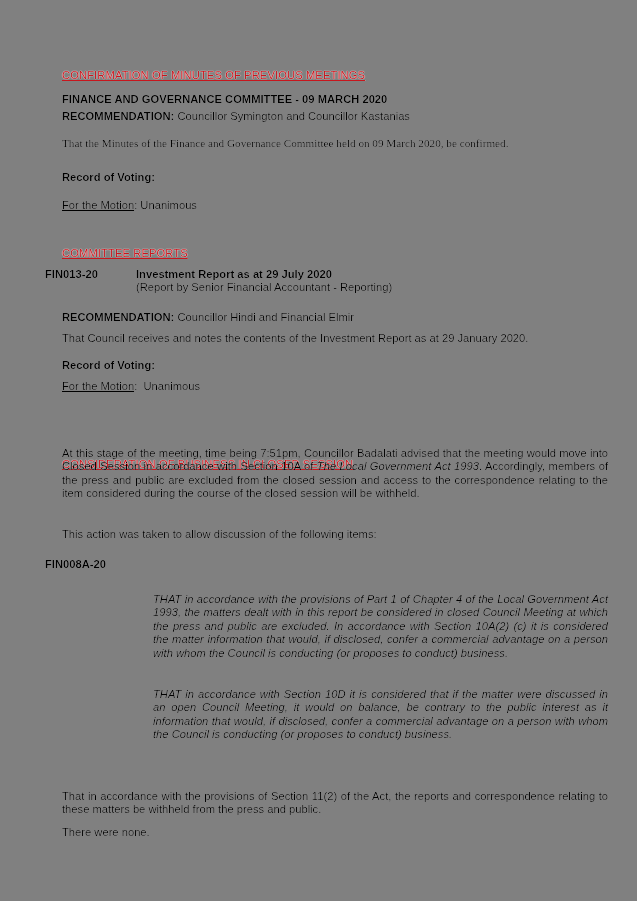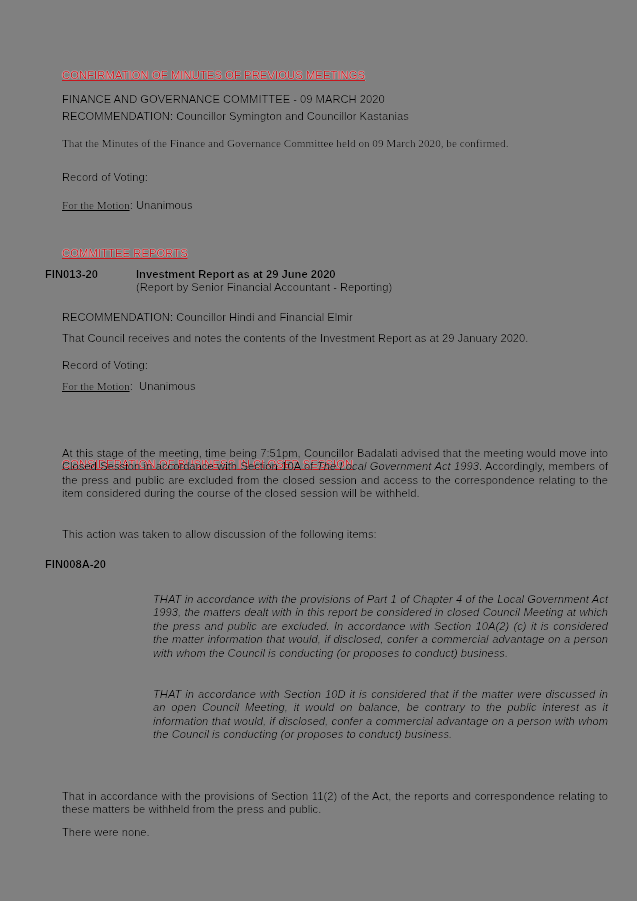--- a/index.html
+++ b/index.html
@@ -25,22 +25,22 @@
     }
     .abs { position: absolute; left: 0; padding-left: 17px; }
     .heading {
       color: #c8161d;
       text-decoration: underline;
       text-decoration-color: #c8161d;
       font-weight: normal;
       letter-spacing: 0.1px;
       text-shadow: 0 0 1px #ffffff, 0 0 1px #ffffff;
     }
-    .bold { font-weight: normal; }
-    .u { text-decoration: underline; font-family: Liberation Serif, serif; }
+    .bold { font-weight: bold; }
+    .u { text-decoration: underline; }
     .justify { text-align: justify; }
     .row { position: absolute; left: 0; width: 546px; }
     .item-code {
       position: absolute;
       left: 0;
       font-weight: bold;
     }
     .item-body {
       position: absolute;
       left: 91px;
@@ -70,21 +70,21 @@
 
   <div class="abs txt" style="top:199px;">
     <span class="u">For the Motion</span><span>: Unanimous</span>
   </div>
 
   <div class="abs heading" style="top:247px;">COMMITTEE REPORTS</div>
 
   <div class="row txt" style="top:268px;">
     <span class="item-code">FIN013-20</span>
     <span class="item-body">
-      <span class="item-title">Investment Report as at 29 June 2020</span>
+      <span class="item-title">Investment Report as at 29 July 2020</span>
       <span class="item-sub">(Report by Senior Financial Accountant - Reporting)</span>
     </span>
   </div>
 
   <div class="abs txt" style="top:311px;">
     <span class="bold">RECOMMENDATION:</span><span> Councillor Hindi and Financial Elmir</span>
   </div>
 
   <div class="abs txt" style="top:332px; width:546px;">That Council receives and notes the contents of the Investment Report as at 29 January 2020.</div>
 

